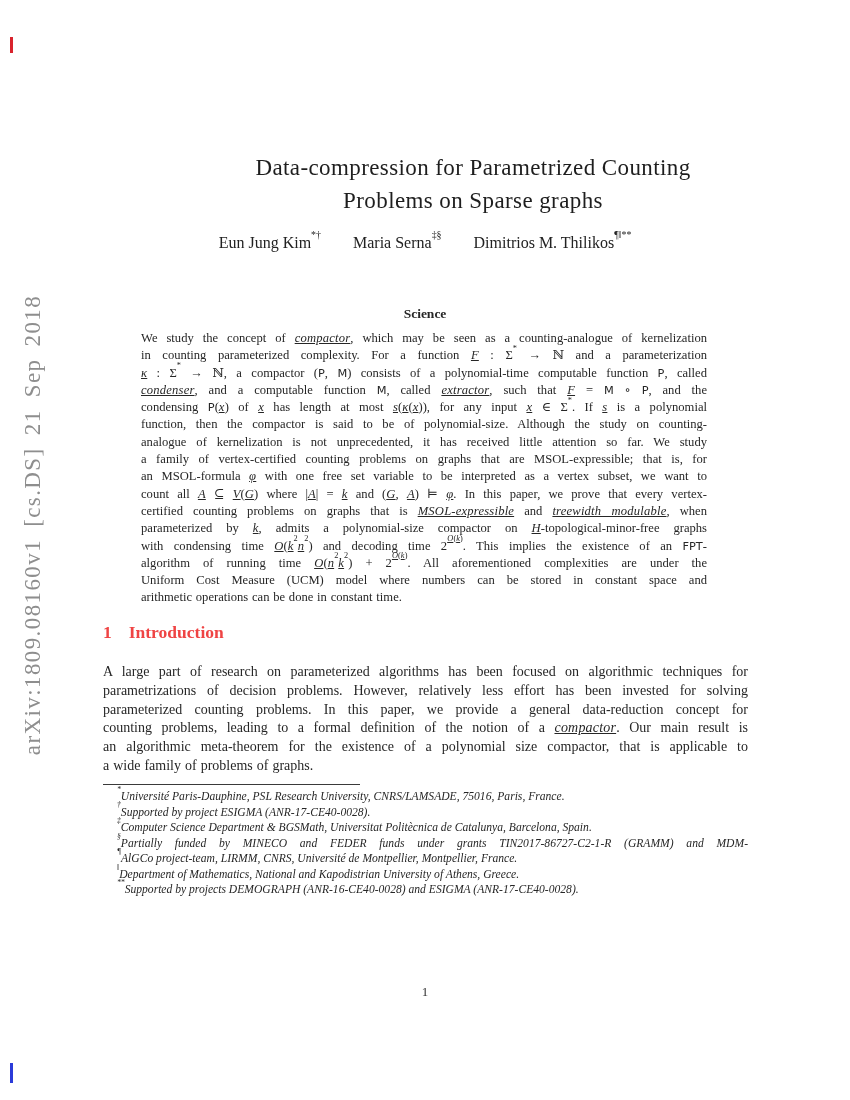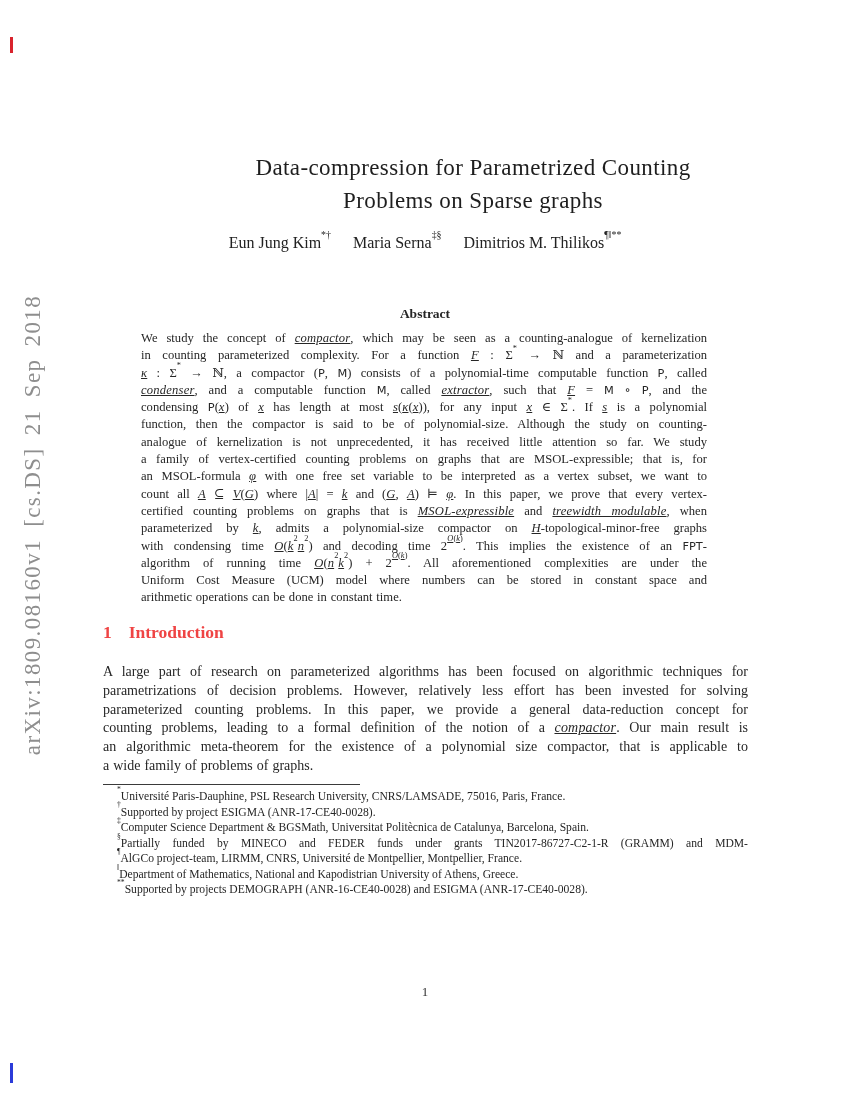--- a/index.html
+++ b/index.html
@@ -17,21 +17,21 @@
   .mark { position:absolute; width:3px; }
   .mark.red  { left:10px; top:37px;  height:16px; }
   .mark.blue { left:10px; top:1063px; height:20px; }
   .title {
     position:absolute; left:0; top:151px; width:850px;
     text-align:center; font-size:23px; line-height:33px;
     letter-spacing:0.4px; color:#1e1e1e;margin-left:48px;
   }
   .authors {
     position:absolute; left:0; top:233px; width:850px;
-    display:flex; justify-content:center; gap:22px;
+    display:flex; justify-content:center; gap:32px;
     font-size:16px; color:#222;
   }
   .authors sup { font-size:62%; position:relative; top:-0.45em; letter-spacing:0; }
   .abs-head {
     position:absolute; left:0; top:306px; width:850px;
     text-align:center; font-weight:bold; font-size:13.5px;
   }
   .abstract {
     position:absolute; left:141px; top:330px; width:566px;
     font-size:12.6px; line-height:17.3px; word-spacing:0.6px;
@@ -52,21 +52,21 @@
   .footnotes {
     position:absolute; left:103px; top:789px; width:645px;
     font-size:11.6px; line-height:15.55px;
   }
   .page-num {
     position:absolute; left:0; top:984px; width:850px;
     text-align:center; font-size:13px; color:#333;
   }
   .tline { white-space:nowrap; overflow:visible; }
   .tline.just { white-space:normal; text-align:justify; text-align-last:justify; }
-  .tline.ind { padding-left:14px; }
+  .tline.ind { padding-left:14px;font-style:italic; }
   .tline sup, .abstract sup, .footnotes sup {
     font-size:66%; position:relative; top:-0.42em; line-height:0;
   }
   .sf { font-family:"DejaVu Sans","Liberation Sans",sans-serif; font-size:90%; }
   i { letter-spacing:0.2px;text-decoration:underline; }
 </style>
 </head>
 <body>
 
 <div class="page">
@@ -80,21 +80,21 @@
     <div>Data-compression for Parametrized Counting</div>
     <div>Problems on Sparse graphs</div>
   </div>
 
   <div class="authors">
     <span class="author"><span>Eun Jung Kim</span><sup>*†</sup></span>
     <span class="author"><span>Maria Serna</span><sup>‡§</sup></span>
     <span class="author"><span>Dimitrios M. Thilikos</span><sup>¶‖**</sup></span>
   </div>
 
-  <div class="abs-head">Abstract</div>
+  <div class="abs-head">Science</div>
 
   <div class="abstract">
       <div class="tline just">We study the concept of <i>compactor</i>, which may be seen as a counting-analogue of kernelization</div>
       <div class="tline just">in counting parameterized complexity.  For a function <i>F</i> : Σ<sup>*</sup> → ℕ and a parameterization</div>
       <div class="tline just"><i>κ</i> : Σ<sup>*</sup> → ℕ, a compactor (<span class="sf">P</span>, <span class="sf">M</span>) consists of a polynomial-time computable function <span class="sf">P</span>, called</div>
       <div class="tline just"><i>condenser</i>, and a computable function <span class="sf">M</span>, called <i>extractor</i>, such that <i>F</i> = <span class="sf">M</span> ∘ <span class="sf">P</span>, and the</div>
       <div class="tline just">condensing <span class="sf">P</span>(<i>x</i>) of <i>x</i> has length at most <i>s</i>(<i>κ</i>(<i>x</i>)), for any input <i>x</i> ∈ Σ<sup>*</sup>. If <i>s</i> is a polynomial</div>
       <div class="tline just">function, then the compactor is said to be of polynomial-size. Although the study on counting-</div>
       <div class="tline just">analogue of kernelization is not unprecedented, it has received little attention so far.  We study</div>
       <div class="tline just">a family of vertex-certified counting problems on graphs that are MSOL-expressible; that is, for</div>

